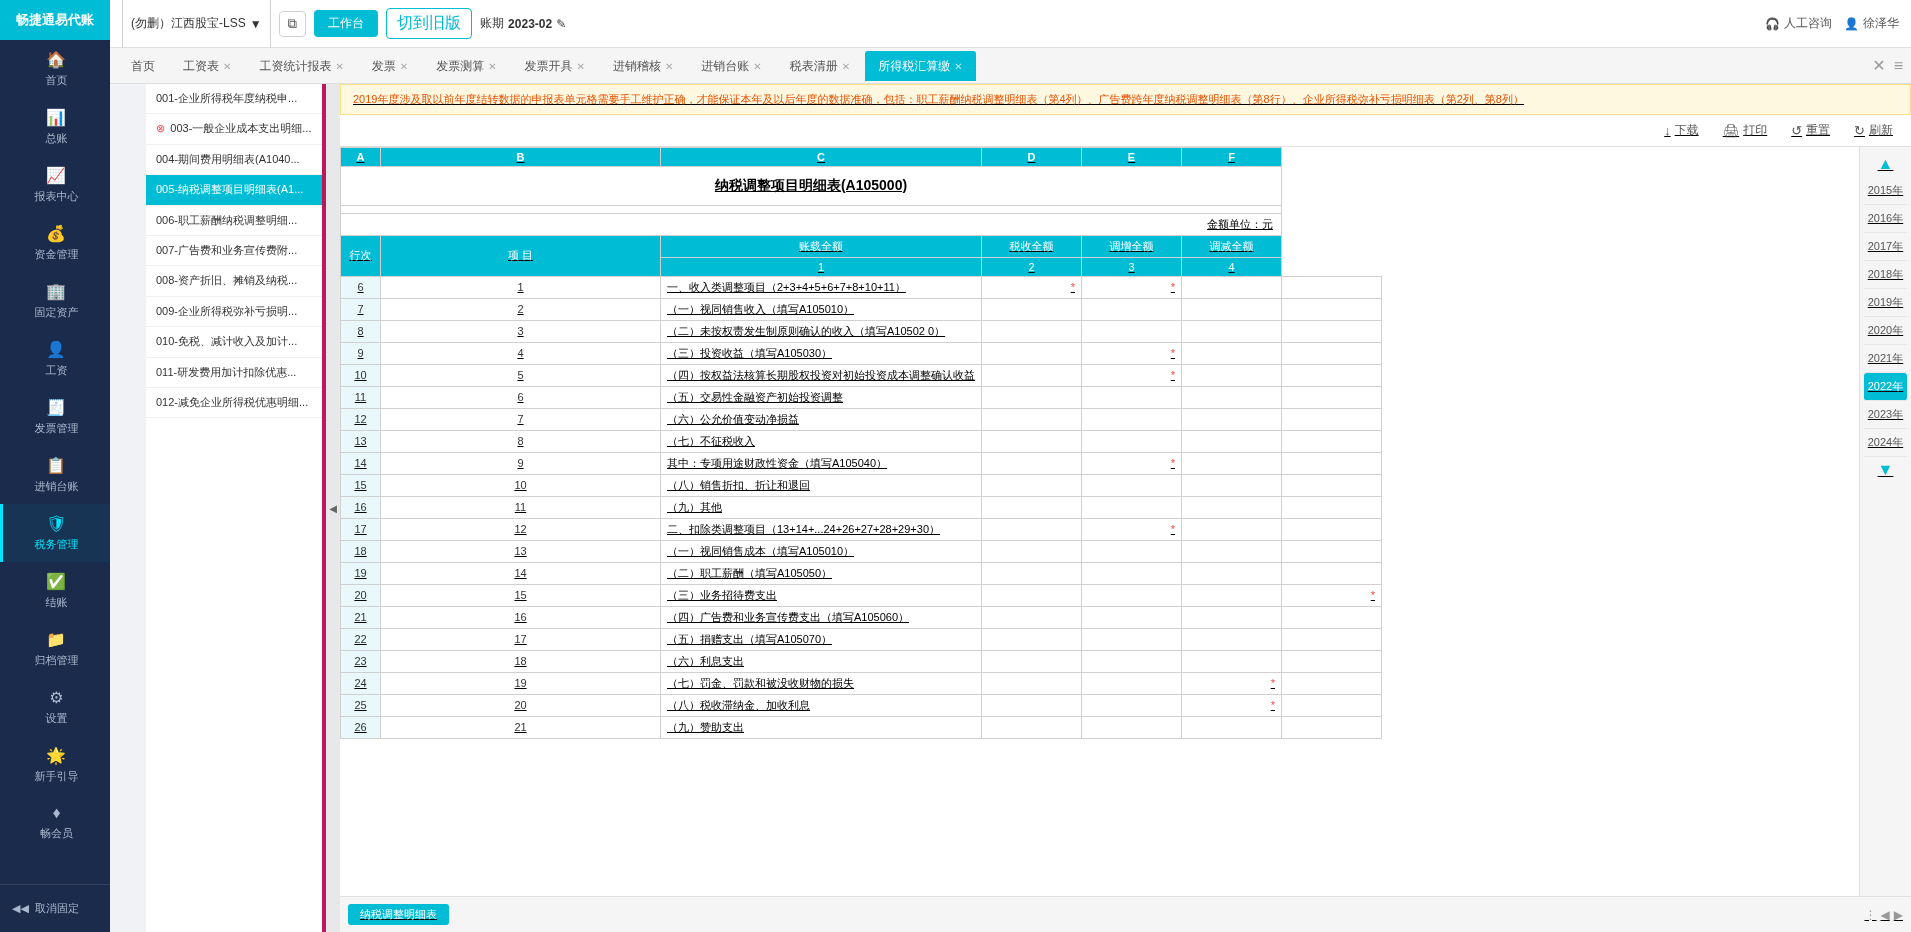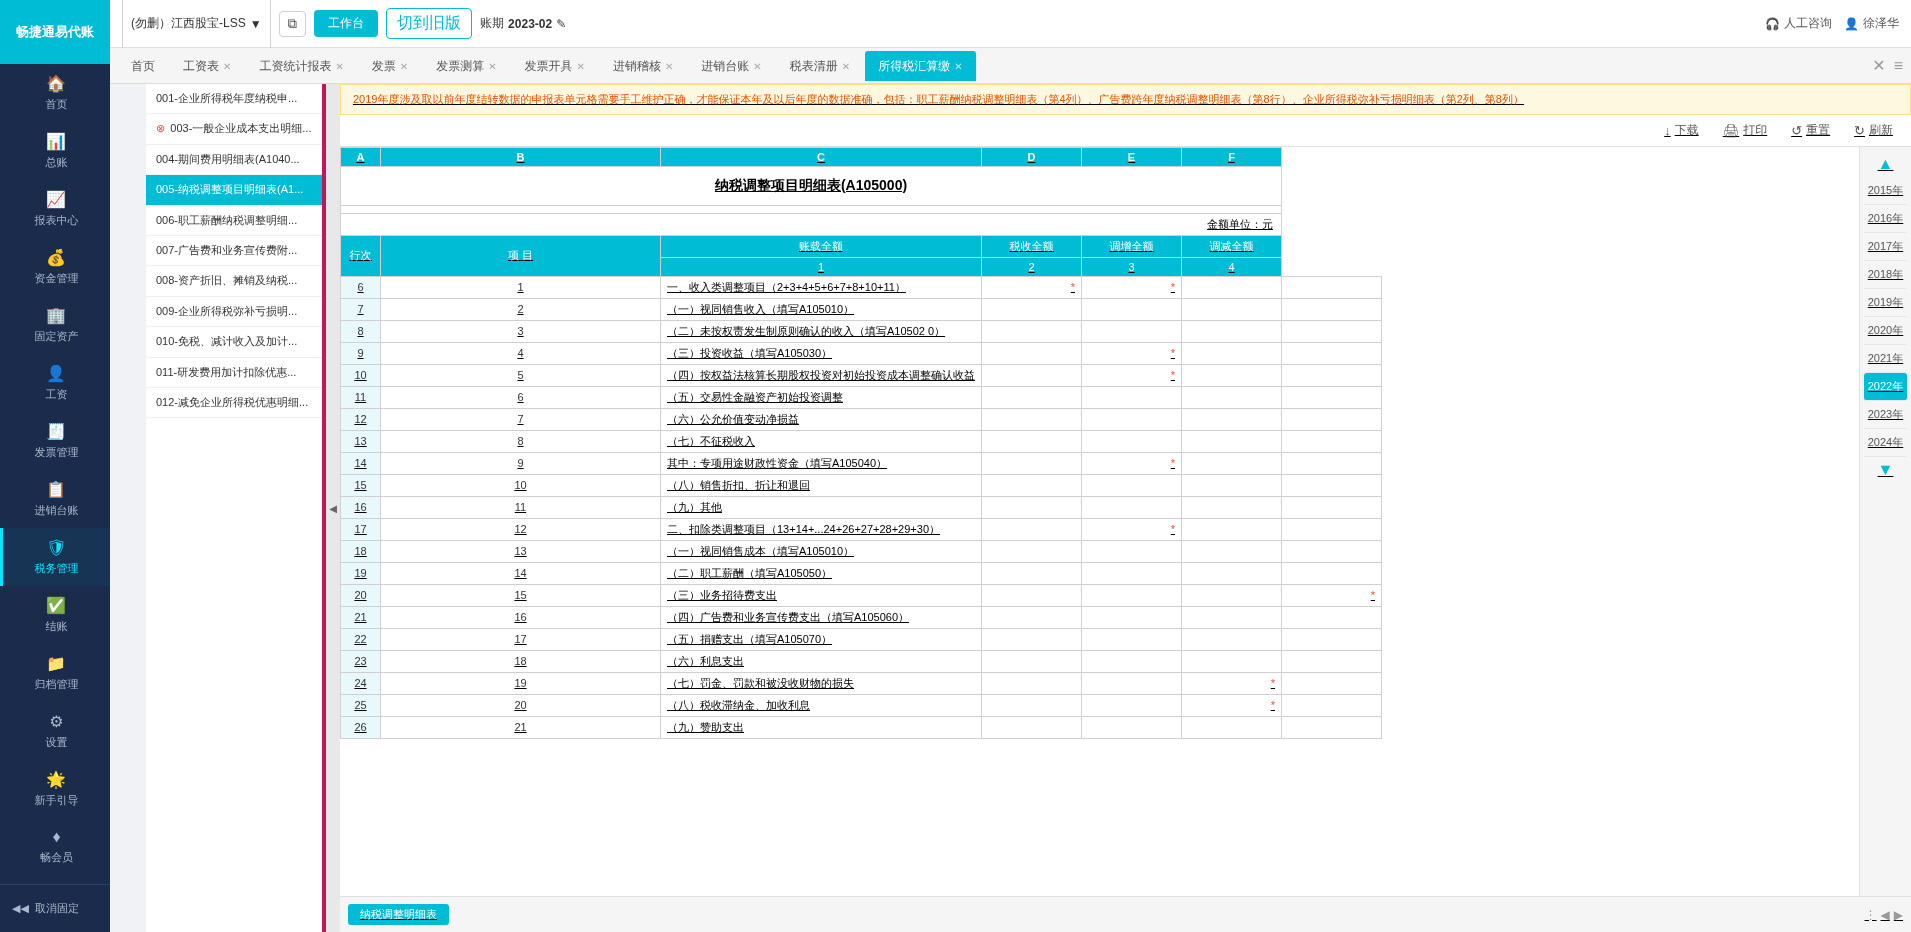--- a/index.html
+++ b/index.html
@@ -15,21 +15,21 @@
       flex-shrink: 0;
       height: 100%;
     }
     .sidebar-logo {
       background: #00bcd4;
       padding: 12px 8px;
       font-size: 13px;
       font-weight: bold;
       color: #fff;
       text-align: center;
-      height: 64px;
+      height: 40px;
       display: flex;
       align-items: center;
       justify-content: center;
     }
     .sidebar-item {
       display: flex;
       flex-direction: column;
       align-items: center;
       padding: 10px 4px;
       cursor: pointer;

